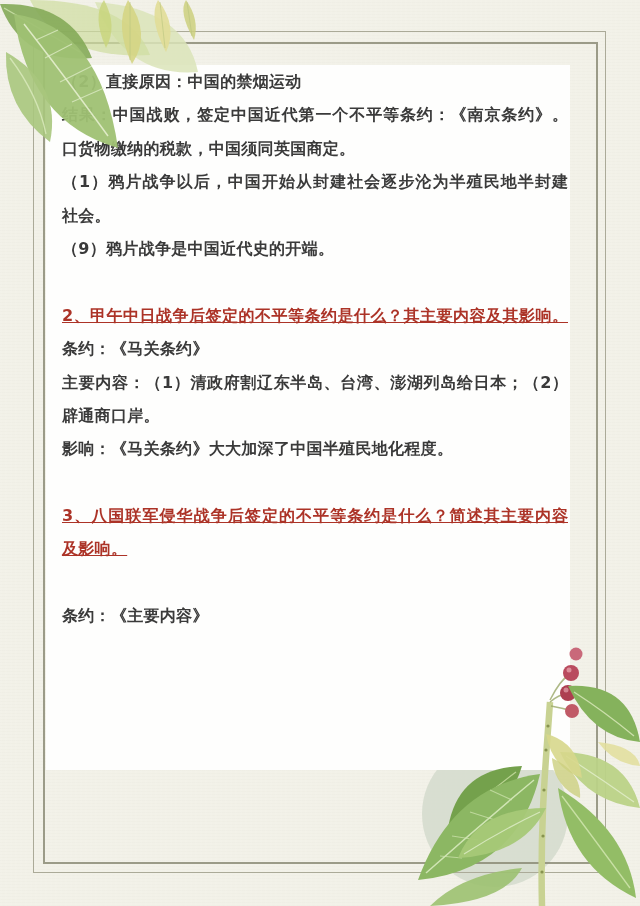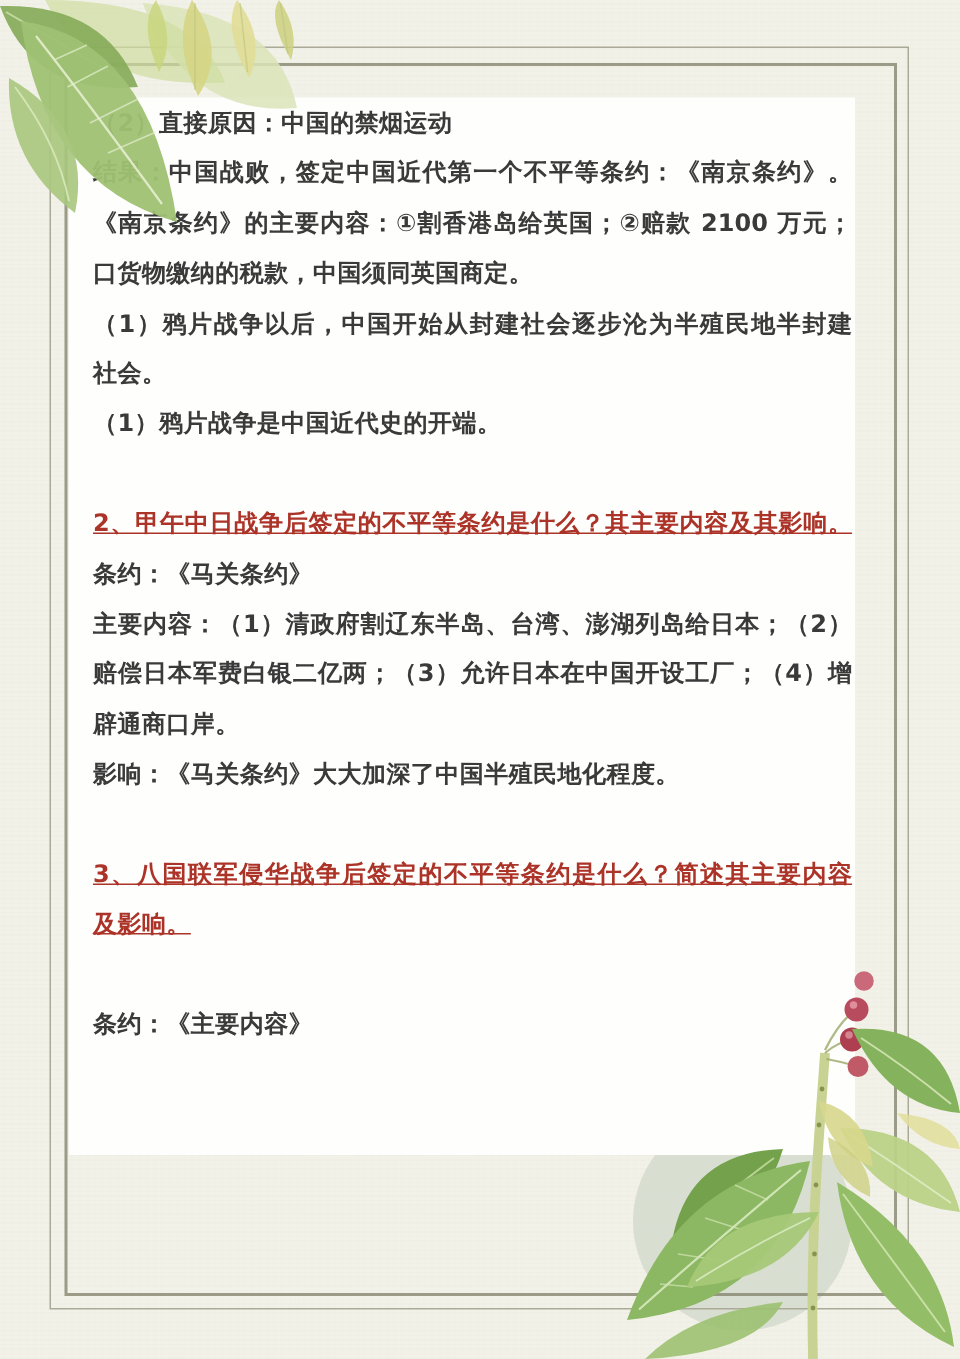--- a/index.html
+++ b/index.html
@@ -48,30 +48,28 @@
 <div class="gray-circle"></div>
 
 <div class="frame-outer"></div>
 <div class="frame-inner"></div>
 
 <div class="panel"></div>
 
 <div class="textcol">
   <div class="ln">（2）直接原因：中国的禁烟运动</div>
   <div class="ln fill">结果：中国战败，签定中国近代第一个不平等条约：《南京条约》。</div>
-  <div class="ln fill">《南京条约》的主要内容：①割香港岛给英国；②赔款 2100 万元；</div>
   <div class="ln">口货物缴纳的税款，中国须同英国商定。</div>
   <div class="ln fill">（1）鸦片战争以后，中国开始从封建社会逐步沦为半殖民地半封建</div>
   <div class="ln">社会。</div>
-  <div class="ln">（1）鸦片战争是中国近代史的开端。</div>
+  <div class="ln">（9）鸦片战争是中国近代史的开端。</div>
   <div class="ln"></div>
   <div class="ln head fill">2、甲午中日战争后签定的不平等条约是什么？其主要内容及其影响。</div>
   <div class="ln">条约：《马关条约》</div>
   <div class="ln fill">主要内容：（1）清政府割辽东半岛、台湾、澎湖列岛给日本；（2）</div>
-  <div class="ln fill">赔偿日本军费白银二亿两；（3）允许日本在中国开设工厂；（4）增</div>
   <div class="ln">辟通商口岸。</div>
   <div class="ln">影响：《马关条约》大大加深了中国半殖民地化程度。</div>
   <div class="ln"></div>
   <div class="ln head fill">3、八国联军侵华战争后签定的不平等条约是什么？简述其主要内容</div>
   <div class="ln head">及影响。</div>
   <div class="ln"></div>
   <div class="ln">条约：《主要内容》</div>
 </div>
 
 <svg class="decor" style="left:0;top:0" width="270" height="210" viewBox="0 0 270 210">

